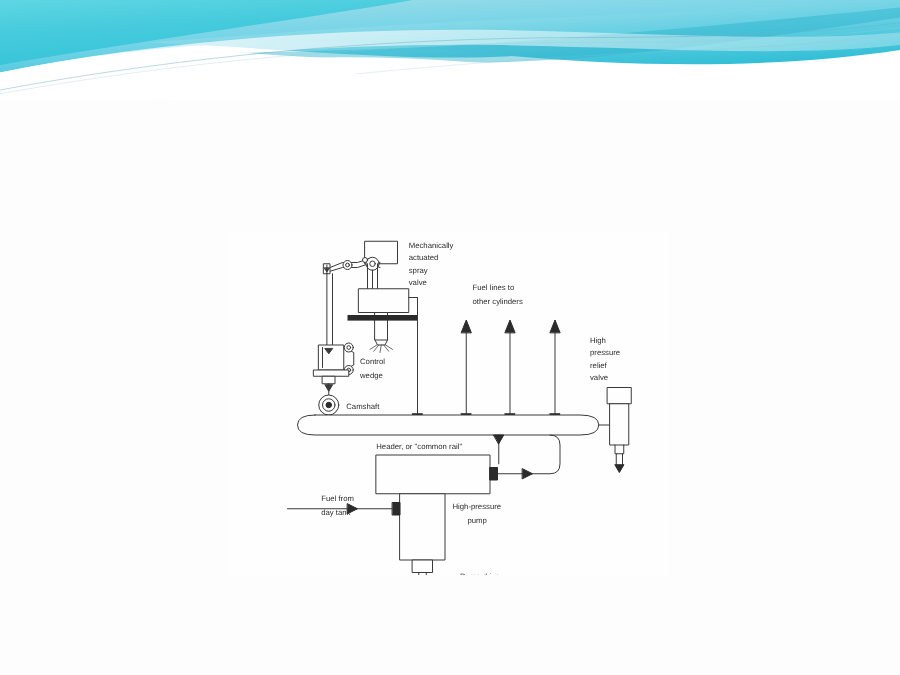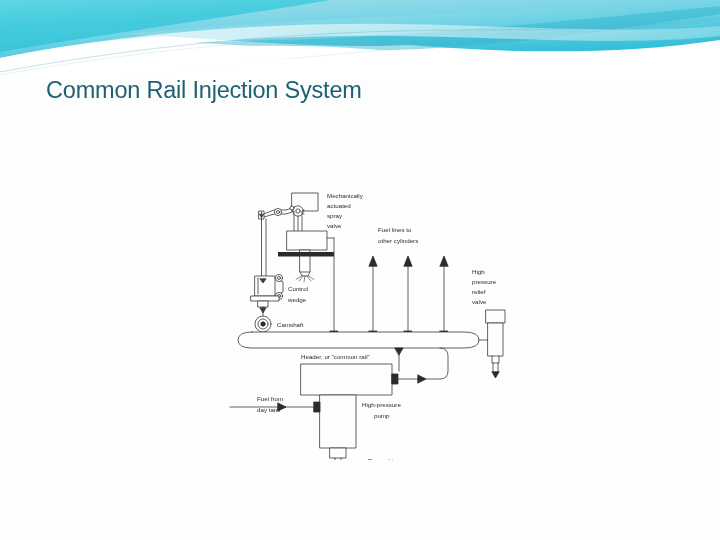--- a/index.html
+++ b/index.html
@@ -99,21 +99,20 @@
       <path d="M0,58 C120,34 260,22 400,24 C520,26 630,34 720,26 L720,36 C630,46 520,38 400,36 C260,34 120,46 0,68 Z" fill="url(#fadeWhite)" opacity="0.85"></path>
 
       <path d="M0,72 C140,46 300,30 470,30 C580,30 660,26 720,18" fill="none" stroke="#6FAFC0" stroke-width="0.5" opacity="0.75"></path>
       <path d="M0,75 C140,50 300,34 470,34 C580,34 660,30 720,22" fill="none" stroke="#9CC9D6" stroke-width="0.4" opacity="0.6"></path>
       <path d="M120,80 C260,58 420,46 560,40 C630,37 690,32 720,26" fill="none" stroke="#8EC4D3" stroke-width="0.4" opacity="0.5"></path>
 
       <path d="M0,80 L720,80 L720,56 C600,72 470,70 350,62 C230,54 110,62 0,76 Z" fill="#ffffff" opacity="0.9"></path>
     </svg>
   </div>
 
-  <div id="slide-title">Common Rail Injection System</div>
 
   <div id="diagram-figure">
     <svg id="diagram-svg" width="354" height="274" viewBox="0 0 354 274" xmlns="http://www.w3.org/2000/svg">
 
       <rect x="0" y="0" width="354" height="274" fill="#fefefe"></rect>
 
       <g stroke="#3a3a3a" stroke-width="0.8" fill="none" stroke-linecap="round" stroke-linejoin="round">
 
         <rect x="110" y="7" width="26" height="18" fill="#fefefe"></rect>
 

